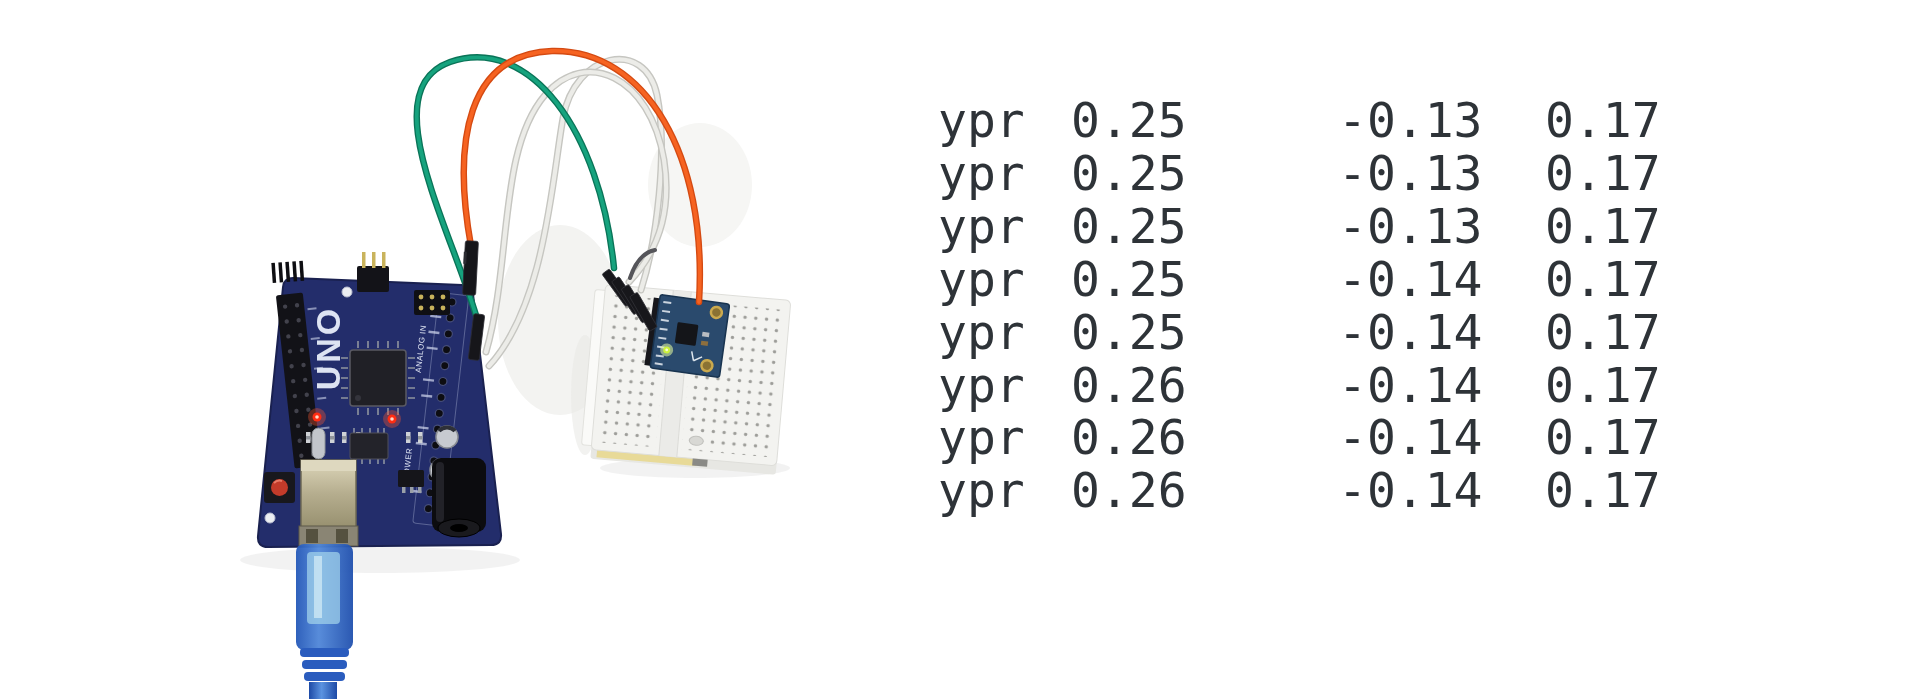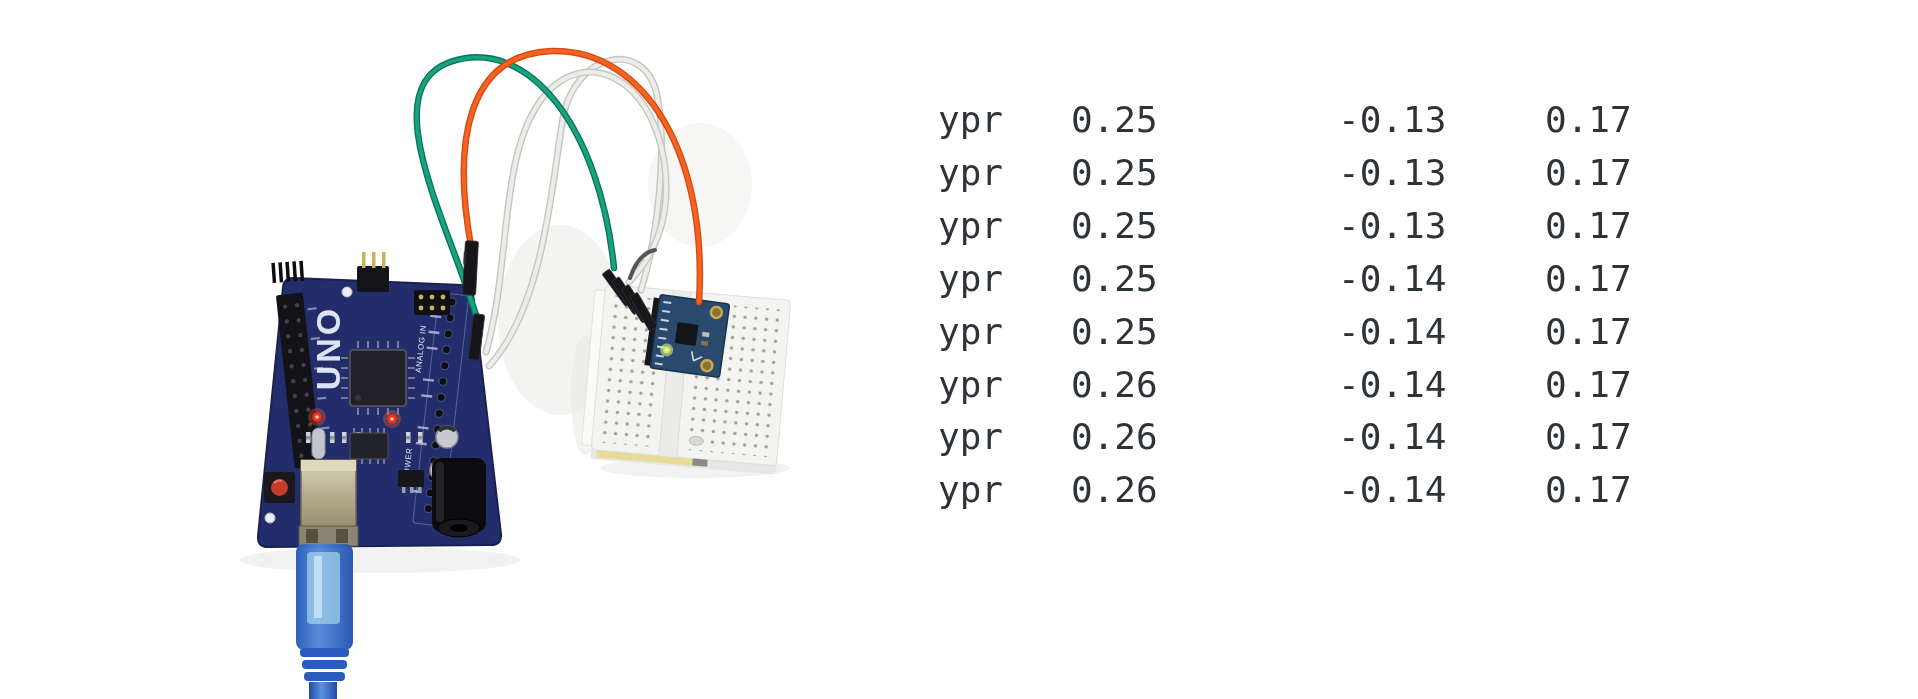--- a/index.html
+++ b/index.html
@@ -1,19 +1,19 @@
 <!DOCTYPE html>
 <html><head>
 <meta charset="utf-8">
 <style>
   html,body{margin:0;padding:0;background:#ffffff;}
   body{width:1918px;height:699px;overflow:hidden;font-family:"DejaVu Sans Mono",monospace;}
   .canvas{position:relative;width:1918px;height:699px;background:#fff;}
   .photo-wrap{position:absolute;left:0;top:0;width:800px;height:699px;}
-  .serial{position:absolute;left:938px;top:94px;font-size:36px;line-height:52.9px;color:#2e3338;}
+  .serial{position:absolute;left:938px;top:94px;font-size:48px;line-height:52.9px;color:#2e3338;}
   .srow{display:grid;grid-template-columns:133px 267px 207px auto;white-space:pre;}
   .srow span{display:block;text-align:left;}
 </style>
 </head>
 <body>
 
 <div class="canvas">
 
   <div class="photo-wrap">
   <svg width="800" height="699" viewBox="0 0 800 699" xmlns="http://www.w3.org/2000/svg">

